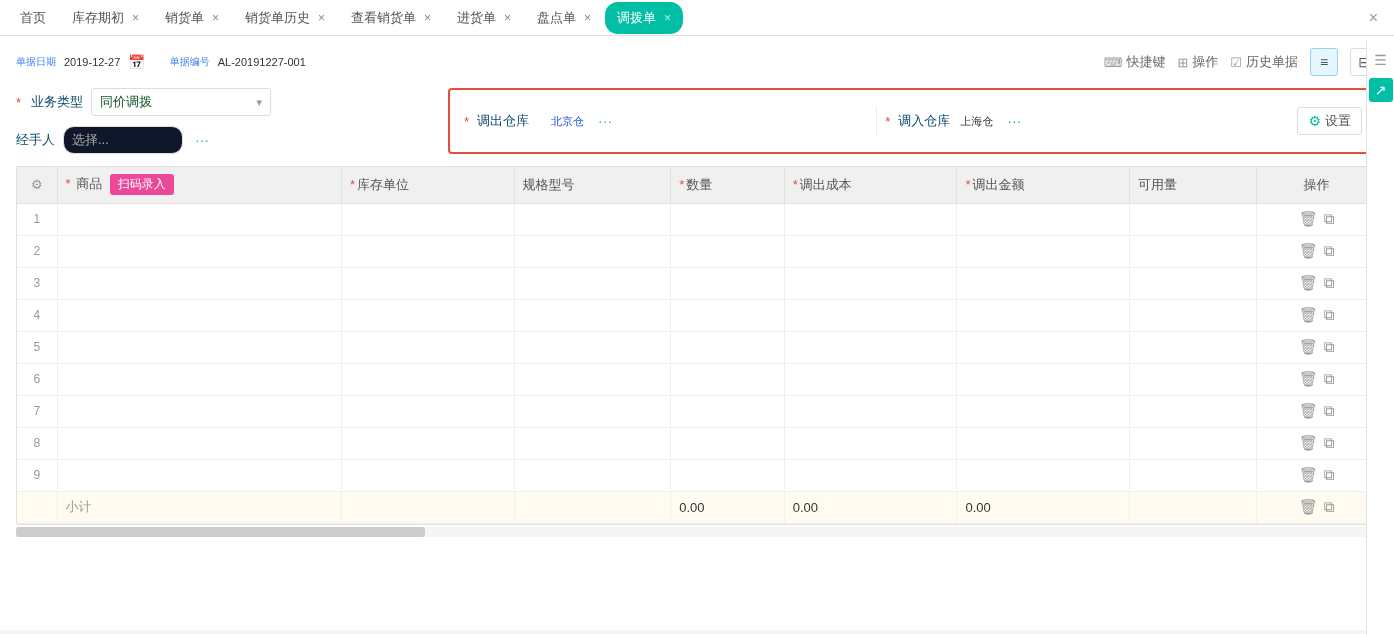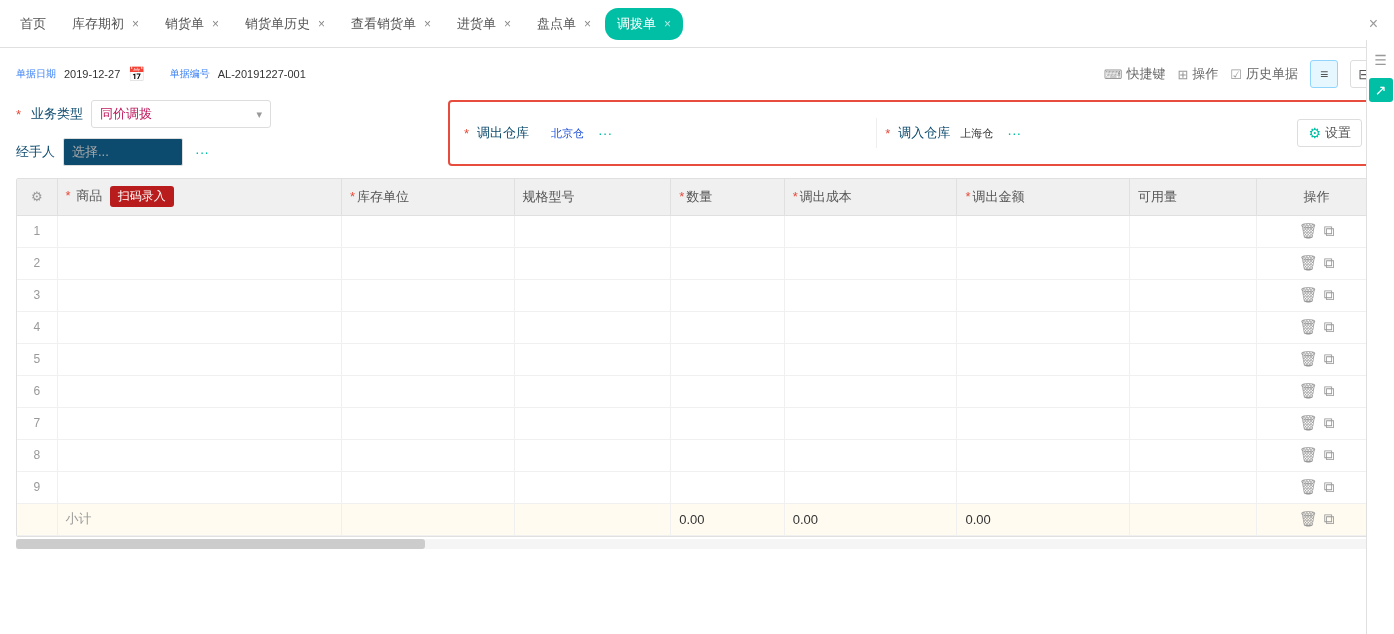--- a/index.html
+++ b/index.html
@@ -4,21 +4,21 @@
   <style>
     * { box-sizing: border-box; margin: 0; padding: 0; font-family: 'Microsoft YaHei', Arial, sans-serif; font-size: 13px; }
     body { background: #f5f5f5; overflow: hidden; }
     
     
     .tab-bar {
       display: flex;
       align-items: center;
       background: #fff;
       border-bottom: 1px solid #e0e0e0;
-      height: 48px;
+      height: 36px;
       padding: 0 8px;
       gap: 2px;
     }
     .tab {
       display: flex;
       align-items: center;
       padding: 0 12px;
       height: 32px;
       cursor: pointer;
       border-radius: 4px 4px 0 0;
@@ -138,30 +138,30 @@
       display: flex;
       align-items: center;
       border: 1px solid #ddd;
       border-radius: 3px;
       padding: 4px 8px;
       min-width: 180px;
       background: #fff;
       cursor: pointer;
       gap: 8px;
     }
-    .form-select-box .select-value { flex: 1; color: #be185d; }
+    .form-select-box .select-value { flex: 1; color: #14532d; }
     .form-select-box .select-arrow { color: #999; font-size: 11px; }
     .form-input-box {
       display: flex;
       align-items: center;
       border: 1px solid #ddd;
-      border-radius: 2px;
+      border-radius: 11px;
       padding: 4px 8px;
       min-width: 120px;
-      background: #0c4a6e;
+      background: #0f172a;
       cursor: pointer;
       color: #aaa;
       font-size: 13px;
     }
     .ellipsis-btn {
       color: #00bfa5;
       cursor: pointer;
       font-size: 14px;
       margin-left: 4px;
     }
@@ -252,21 +252,21 @@
       cursor: pointer;
       color: #999;
       font-size: 15px;
       display: flex;
       align-items: center;
       justify-content: center;
     }
 
     
     .scan-btn {
-      background: #b91c1c;
+      background: #ec4899;
       color: #fff;
       border: none;
       border-radius: 3px;
       padding: 2px 8px;
       font-size: 12px;
       cursor: pointer;
       margin-left: 4px;
     }
 
     

